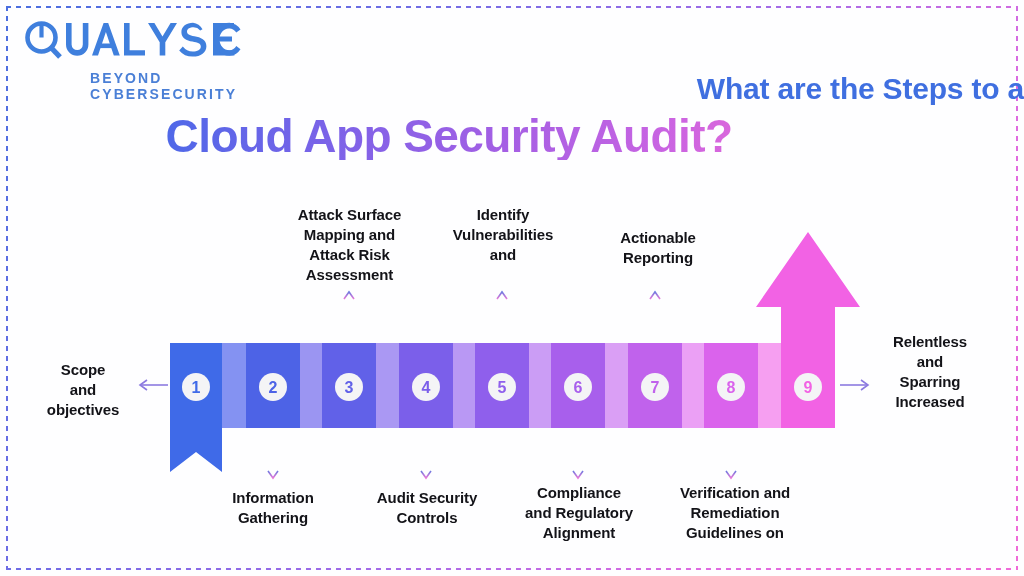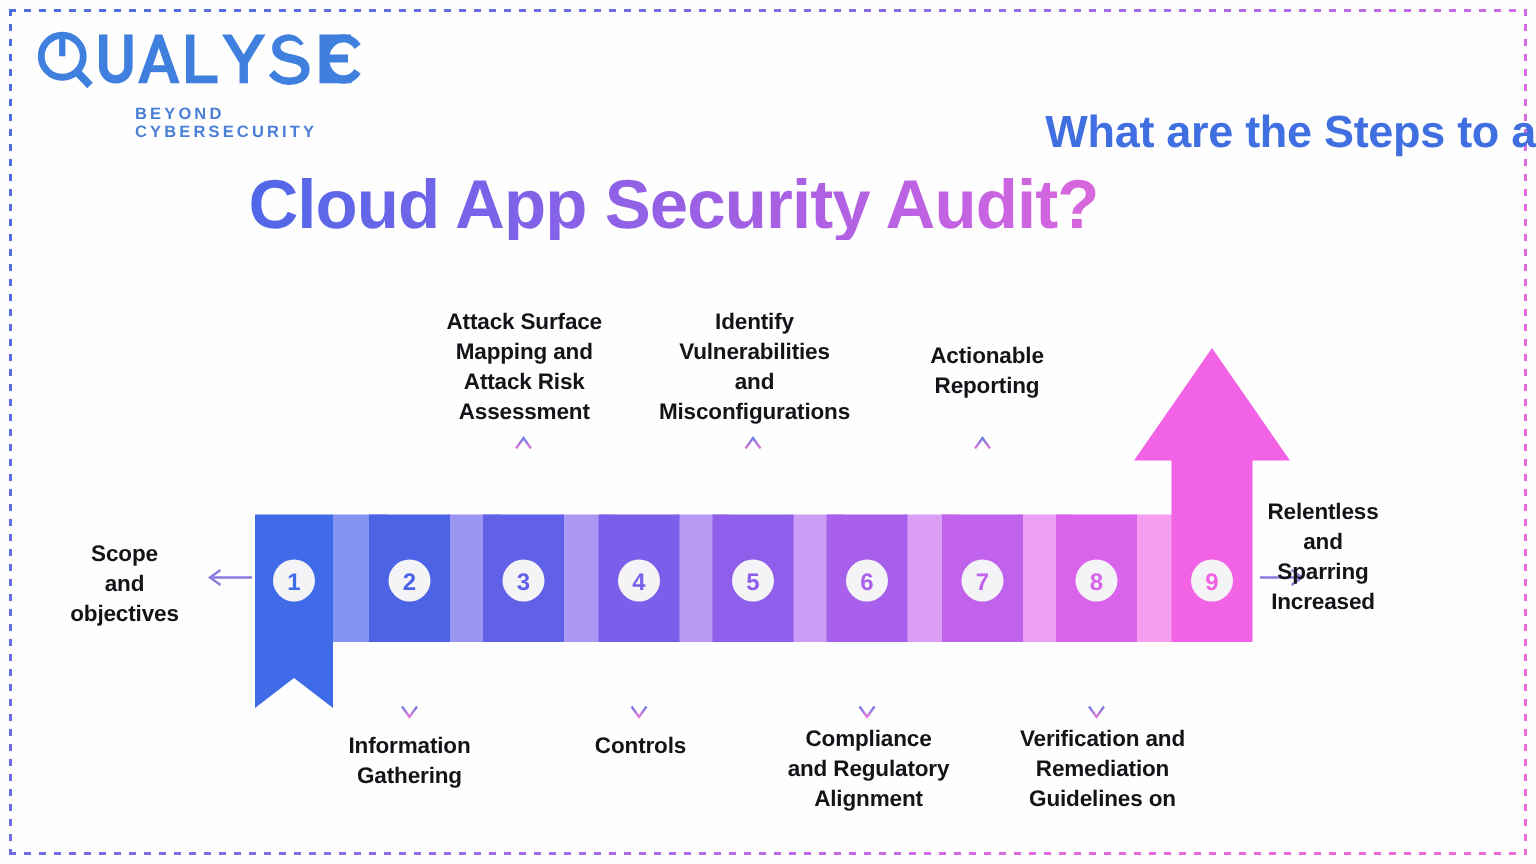--- a/index.html
+++ b/index.html
@@ -28,21 +28,21 @@
        repeating-linear-gradient(to right,#000 0 5px, transparent 5px 10px) bottom left/100% 2px no-repeat,
        repeating-linear-gradient(to bottom,#000 0 5px, transparent 5px 10px) top left/2px 100% no-repeat,
        repeating-linear-gradient(to bottom,#000 0 5px, transparent 5px 10px) top right/2px 100% no-repeat;
   }
 
   
   #logo { position:absolute; left:20px; top:20px; width:235px; height:48px; }
   #logo svg { display:block; }
   .logo-tag {
     position:absolute; left:70px; top:50px;
-    font-size:11px; font-weight:bold; letter-spacing:2.1px;
+    font-size:14px; font-weight:bold; letter-spacing:2.1px;
     color:#4a7fd6; font-family:"Liberation Sans", sans-serif;
   }
 
   
   #title-line1 {
     position:absolute; left:0; top:72px; width:1024px;
     text-align:right; font-size:30px; font-weight:bold;
     color:#3f6fe0; letter-spacing:-0.2px;
   }
   #title-line2 {
@@ -219,52 +219,52 @@
       <polyline points="726,471 731,478 736,471"></polyline>
     </g>
   </svg>
 
   <div class="lbl side" style="left:24px; top:360px; width:118px;">
     <div>Scope</div>
     <div>and</div>
     <div>objectives</div>
   </div>
 
-  <div class="lbl side" style="left:812px; top:332px; width:140px;">
+  <div class="lbl side" style="left:860px; top:332px; width:140px;">
     <div>Relentless</div>
     <div>and</div>
     <div>Sparring</div>
     <div>Increased</div>
   </div>
 
   <div class="lbl" style="left:272px; top:205px; width:155px;">
     <div>Attack Surface</div>
     <div>Mapping and</div>
     <div>Attack Risk</div>
     <div>Assessment</div>
   </div>
 
   <div class="lbl" style="left:418px; top:205px; width:170px;text-align:center;">
     <div>Identify</div>
     <div>Vulnerabilities</div>
     <div>and</div>
-    <div>Misconfigurations</div>
   </div>
 
   <div class="lbl" style="left:588px; top:228px; width:140px;">
     <div>Actionable</div>
     <div>Reporting</div>
   </div>
 
   <div class="lbl" style="left:198px; top:488px; width:150px;">
     <div>Information</div>
     <div>Gathering</div>
   </div>
 
   <div class="lbl" style="left:352px; top:488px; width:150px;">
+    <div>Audit Security</div>
     <div>Controls</div>
   </div>
 
   <div class="lbl" style="left:500px; top:483px; width:158px;">
     <div>Compliance</div>
     <div>and Regulatory</div>
     <div>Alignment</div>
   </div>
 
   <div class="lbl" style="left:655px; top:483px; width:160px;">

